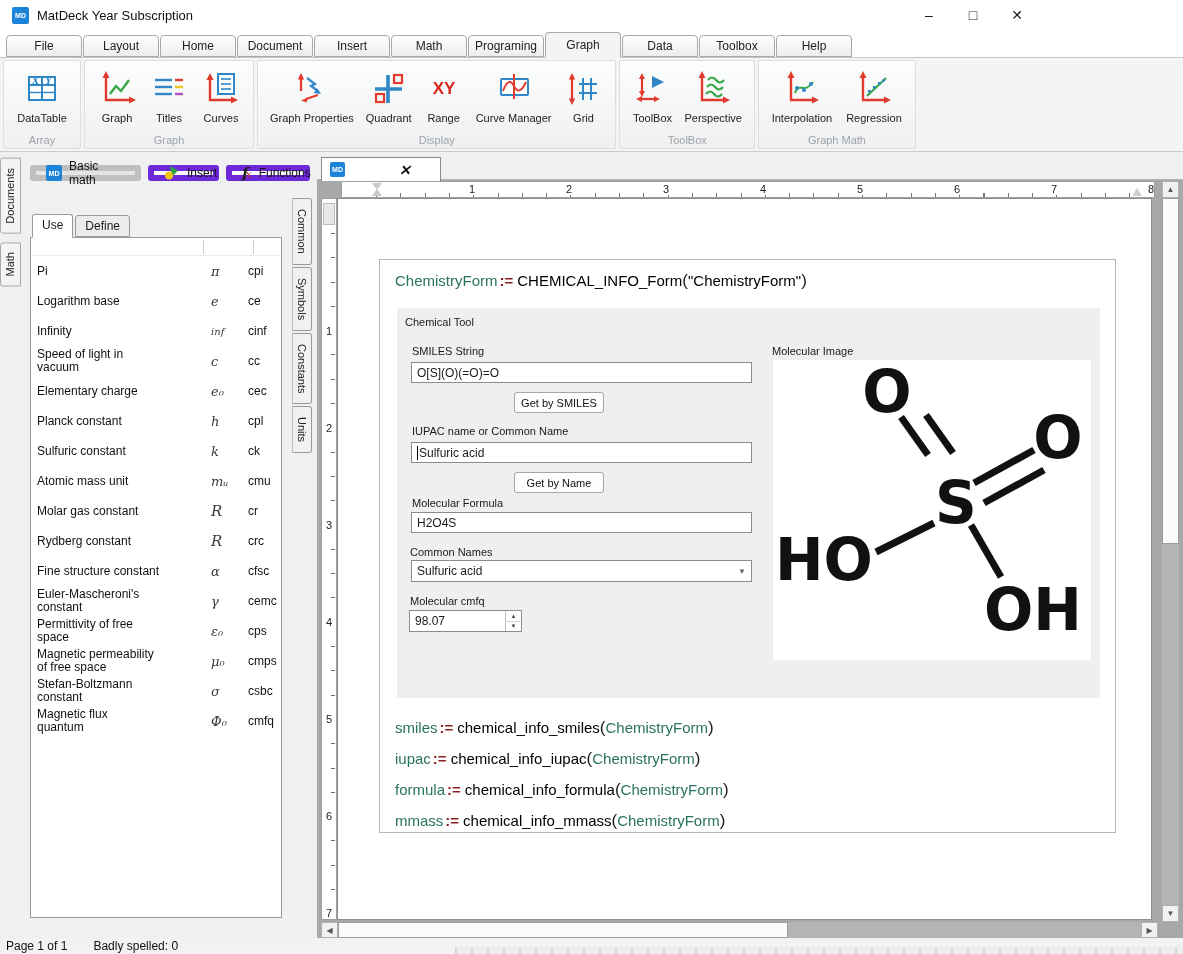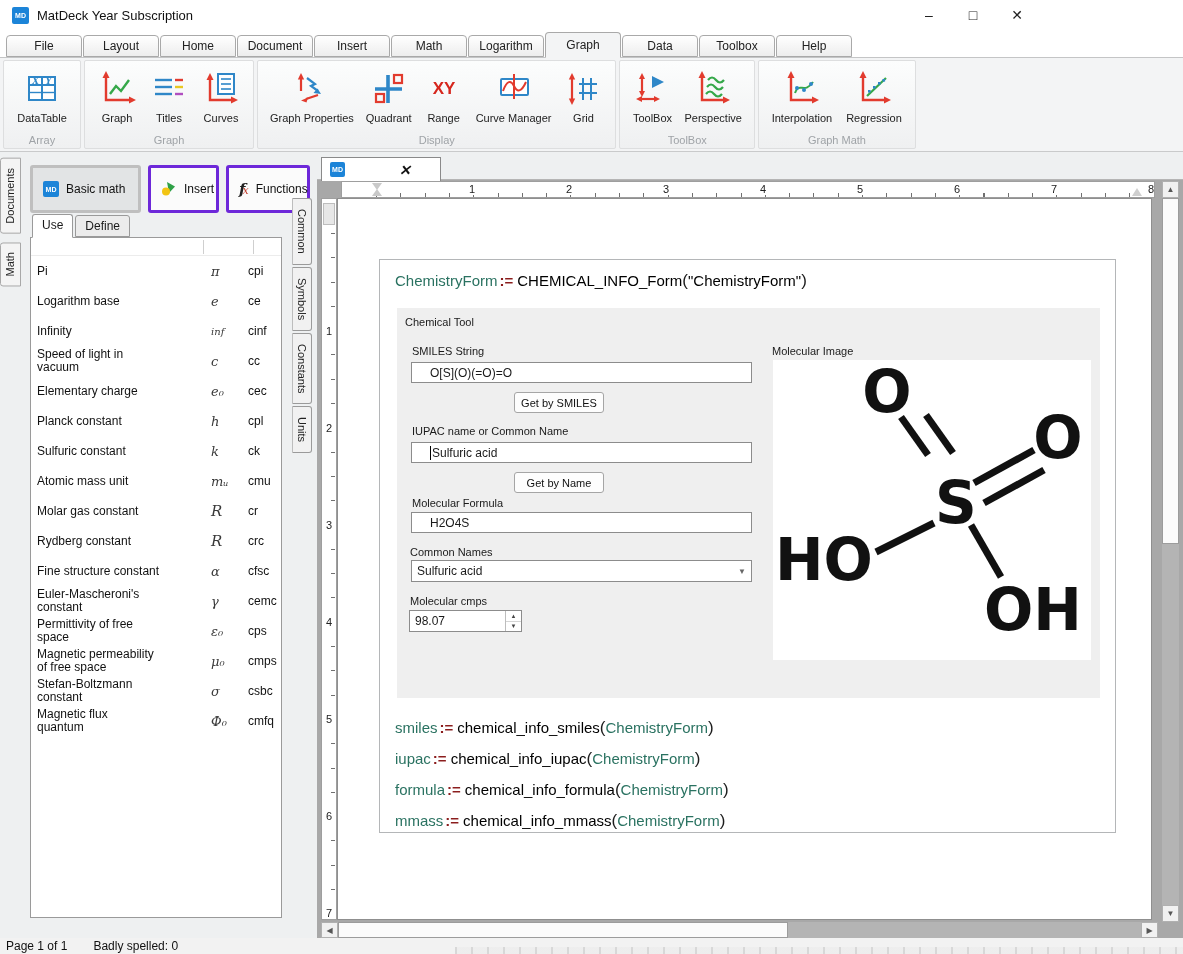--- a/index.html
+++ b/index.html
@@ -28,21 +28,21 @@
 
   
   .main { position:absolute; left:0; top:152px; width:1183px; height:786px; background:#eef0f1; }
 
   
   .vtabs { position:absolute; left:0; top:6px; width:24px; display:flex; flex-direction:column; gap:8px; }
   .vtab { writing-mode:vertical-rl; transform:rotate(180deg); border:1px solid #a8a8a8; background:#f4f4f4; border-radius:0 3px 3px 0; font-size:11px; padding:9px 3px; width:21px; color:#222; }
 
   
   .left-panel { position:absolute; left:24px; top:0; width:293px; height:770px; }
-  .pbtn { position:absolute; top:13px; height:48px; border:3px solid #6d28d9; border-radius:3px; background:#fbfbfb; display:flex; align-items:center; gap:7px; font-size:12px; padding:0 10px; color:#111; }
+  .pbtn { position:absolute; top:13px; height:16px; border:6px solid #6d28d9; border-radius:3px; background:#fbfbfb; display:flex; align-items:center; gap:7px; font-size:12px; padding:0 10px; color:#111; }
   .pbtn.selected { background:#e2e4e5; border-color:#bfbfbf; }
   .fx-f { font-family:"DejaVu Serif",serif; font-style:italic; font-weight:bold; font-size:15px; color:#222; }
   .fx-x { font-family:"DejaVu Serif",serif; font-style:italic; font-size:11px; color:#c23b2b; margin-left:-3px; }
   .mode-tabs { position:absolute; left:8px; top:62px; display:flex; align-items:flex-end; z-index:2; }
   .modetab { border:1px solid #9a9a9a; border-radius:3px 3px 0 0; padding:3px 9px 3px 9px; font-size:12px; background:#ececec; margin-right:2px; height:22px; }
   .modetab.active { background:#fff; height:24px; border-bottom:1px solid #fff; margin-bottom:-1px; }
   .list-box { position:absolute; left:6px; top:85px; width:252px; height:681px; background:#fff; border:1px solid #9a9a9a; overflow:hidden; }
   .list-header { height:18px; border-bottom:1px solid #ececec; position:relative; }
   .list-header i { position:absolute; top:2px; width:1px; height:14px; background:#cfcfcf; }
   .crow { display:flex; align-items:center; min-height:30px; padding-left:6px; }
@@ -88,21 +88,21 @@
   .codeline { font-size:15px; white-space:nowrap; }
   .code1 { position:absolute; left:15px; top:11px; }
   .id { color:#2a7261; }
   .op { color:#8b1d1d; font-weight:bold; padding:0 4px 0 2px; }
   .fn { color:#000000; }
   .paren { color:#1c1c1c; font-size:17px; }
   .code-lines { position:absolute; left:15px; top:452px; line-height:31px; }
 
   .chempanel { position:absolute; left:17px; top:48px; width:703px; height:390px; background:#efefef; }
   .flabel { position:absolute; font-size:11px; color:#1a1a1a; white-space:nowrap; }
-  .finput { position:absolute; left:14px; width:341px; height:21px; background:#fff; border:1px solid #8c8c8c; font-size:12px; display:flex; align-items:center; padding:0 18px; }
+  .finput { position:absolute; left:14px; width:341px; height:21px; background:#fff; border:1px solid #8c8c8c; font-size:12px; display:flex; align-items:center; padding:0 5px; }
   .caret { width:1px; height:14px; background:#000; margin-right:1px; }
   .fbtn { position:absolute; left:117px; width:90px; height:21px; background:#fdfdfd; border:1px solid #a5a5a5; border-radius:3px; font-size:11px; display:flex; align-items:center; justify-content:center; color:#111; }
   .fselect { position:absolute; left:14px; top:252px; width:341px; height:22px; background:#fff; border:1px solid #8c8c8c; font-size:12px; display:flex; align-items:center; padding:0 5px; }
   .fselect .arrow { margin-left:auto; font-size:8px; color:#666; }
   .fspin { position:absolute; left:12px; top:302px; width:113px; height:22px; background:#fff; border:1px solid #8c8c8c; font-size:12px; display:flex; align-items:center; padding:0 0 0 5px; }
   .spinbtns { margin-left:auto; width:16px; height:100%; border-left:1px solid #bdbdbd; display:flex; flex-direction:column; }
   .spinbtns div { flex:1; font-size:6px; color:#444; display:flex; align-items:center; justify-content:center; border-bottom:1px solid #d5d5d5; }
   .spinbtns div:last-child { border-bottom:none; }
   .mol-img { position:absolute; left:376px; top:52px; width:318px; height:300px; background:#fff; }
 
@@ -126,21 +126,21 @@
 </div>
 
 <div class="menubar">
   <div class="menu-tabs">
     <div class="mtab">File</div>
     <div class="mtab">Layout</div>
     <div class="mtab">Home</div>
     <div class="mtab">Document</div>
     <div class="mtab">Insert</div>
     <div class="mtab">Math</div>
-    <div class="mtab">Logarithm</div>
+    <div class="mtab">Programing</div>
     <div class="mtab active">Graph</div>
     <div class="mtab">Data</div>
     <div class="mtab">Toolbox</div>
     <div class="mtab">Help</div>
   </div>
 </div>
 
 <div class="ribbon">
 
   <div class="rgroup">
@@ -522,21 +522,21 @@
           <div class="finput" style="top:204px;">
               <span>H2O4S</span>
             </div>
 
           <div class="flabel" style="left:13px; top:238px;">Common Names</div>
           <div class="fselect">
               <span>Sulfuric acid</span>
               <span class="arrow">▼</span>
             </div>
 
-          <div class="flabel" style="left:13px; top:287px;">Molecular cmps</div>
+          <div class="flabel" style="left:13px; top:287px;">Molecular cmfq</div>
           <div class="fspin">
             <span>98.07</span>
             <span class="spinbtns">
                 <div>▲</div>
                 <div>▼</div>
               </span>
           </div>
 
           <div class="flabel" style="left:375px; top:37px;">Molecular Image</div>
           <div class="mol-img">

